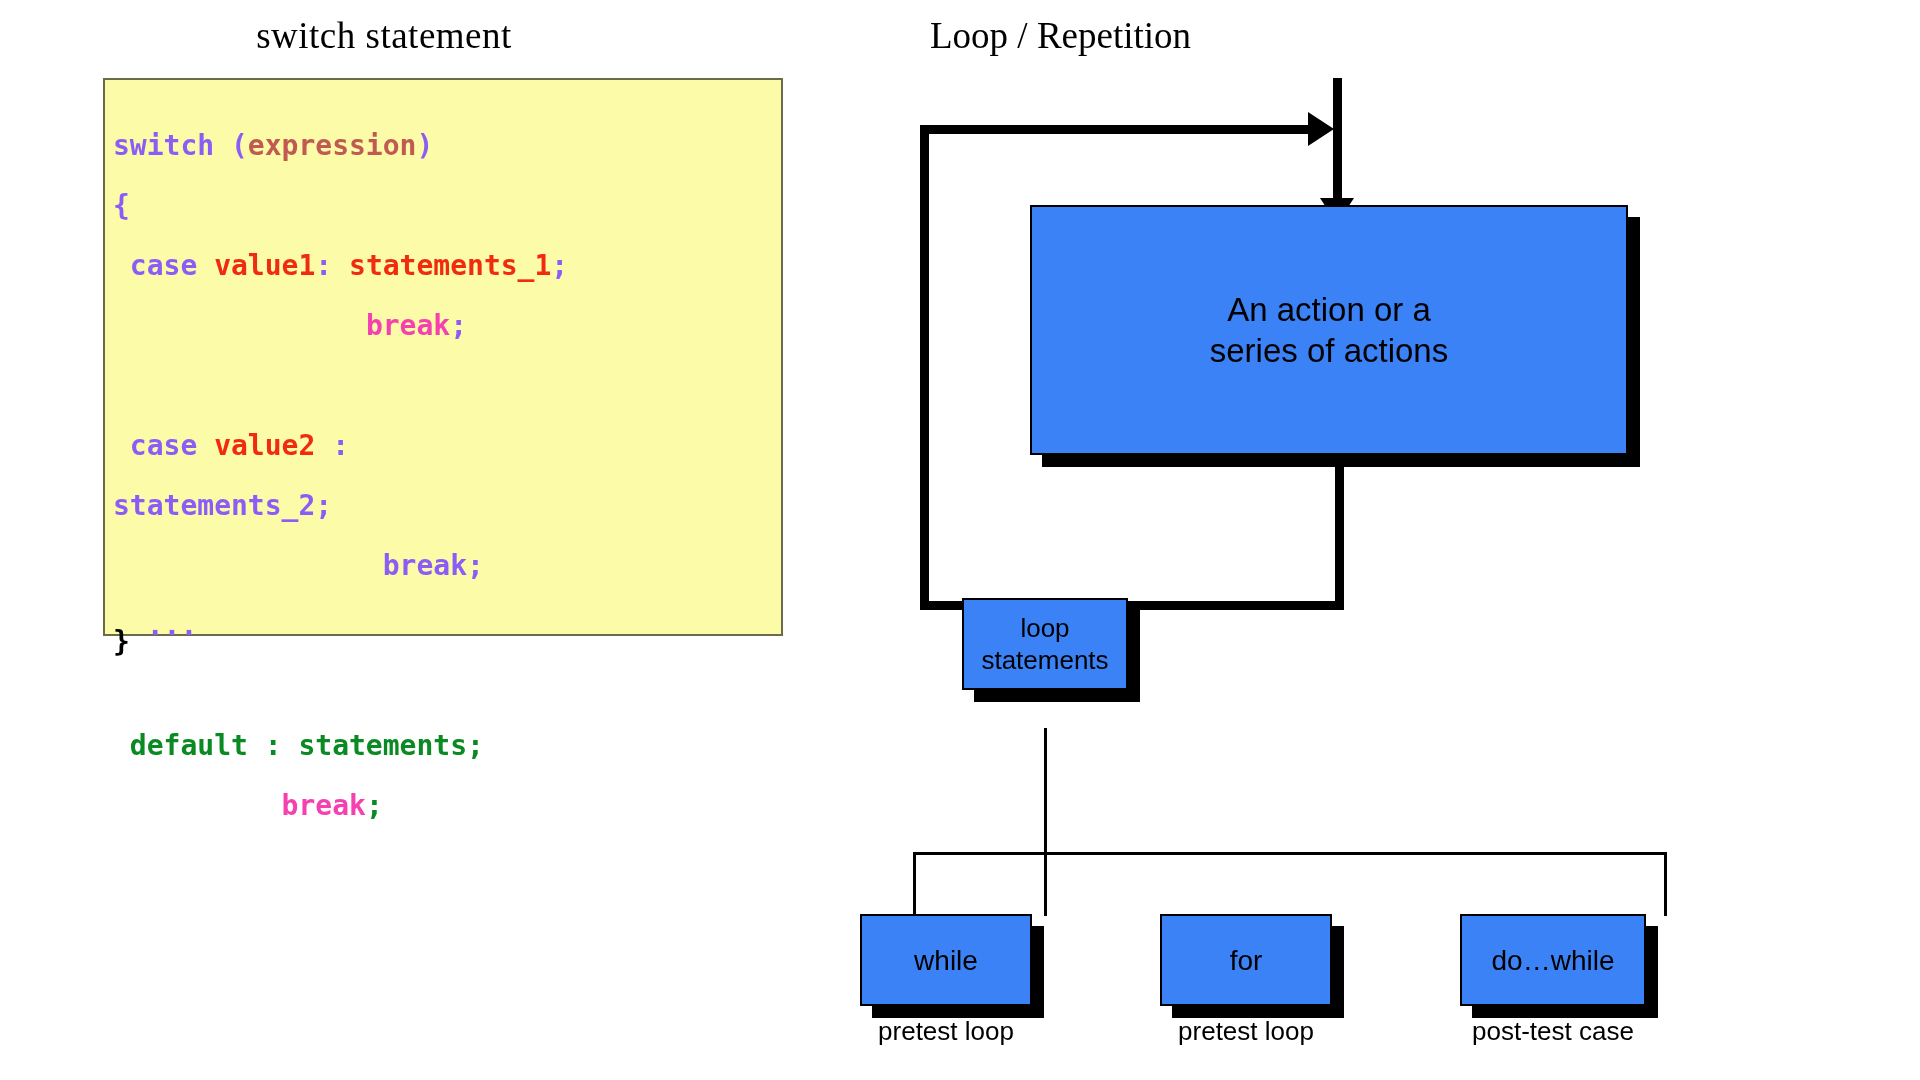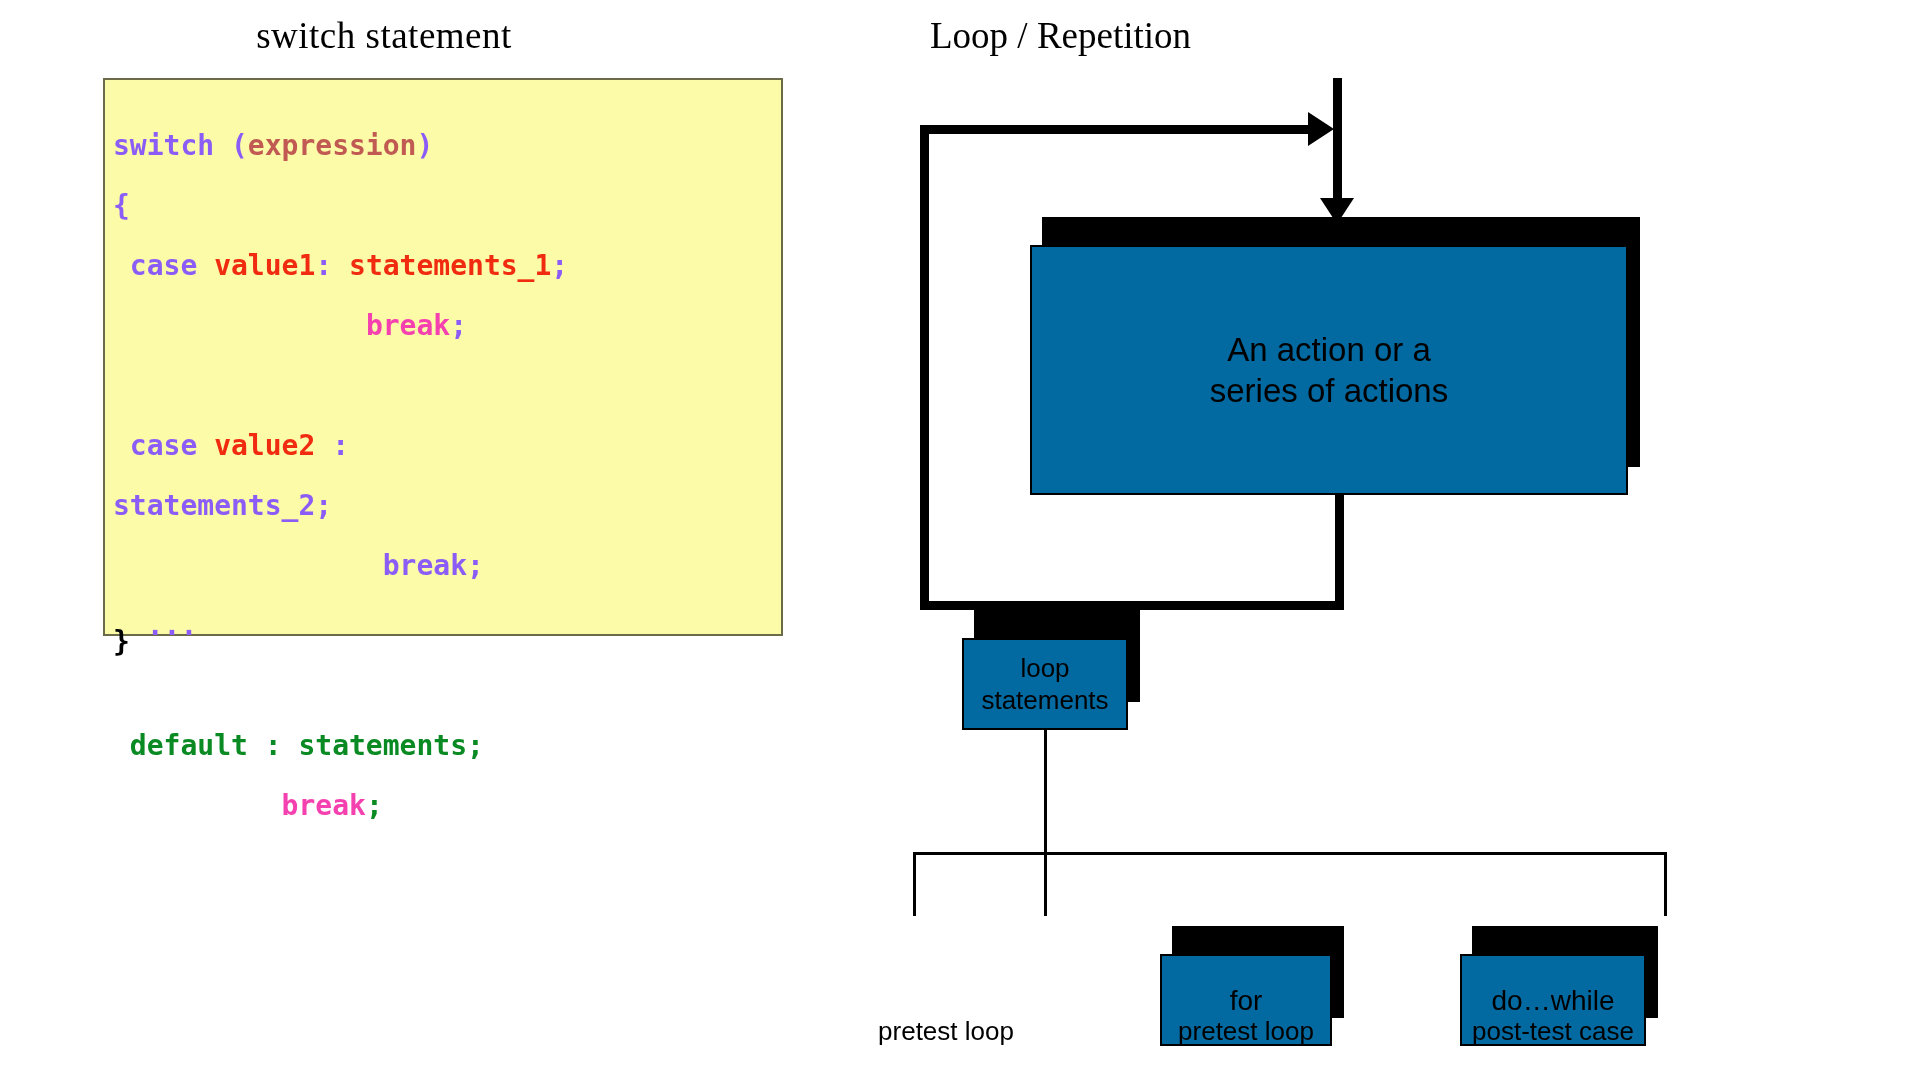--- a/index.html
+++ b/index.html
@@ -114,28 +114,27 @@
   .shadow-box .shade {
     position: absolute;
     left: 12px; top: 12px;
     width: 100%; height: 100%;
     background: #000000;
   }
   .shadow-box .face {
     position: absolute;
     left: 0; top: 0;
     width: 100%; height: 100%;
-    background: #0369a1;
+    background: #3b82f6;
     border: 2px solid #000000;
     box-sizing: border-box;
     display: flex;
     align-items: center;
     justify-content: center;
     text-align: center;
-    margin-top: 40px;
   }
   .box-label {
     font-family: "Liberation Sans", sans-serif;
     color: #000000;
     line-height: 1.25;
     white-space: pre-line;
   }
 
   
   .thin-v { position: absolute; width: 3px;  background: #000; }
@@ -192,20 +191,26 @@
 statements</span>
     </div>
   </div>
 
   <div class="thin-v" style="left:264px; top:728px; height:126px;"></div>
   <div class="thin-h" style="left:133px; top:852px; width:754px;"></div>
   <div class="thin-v" style="left:133px; top:852px; height:64px;"></div>
   <div class="thin-v" style="left:264px; top:852px; height:64px;"></div>
   <div class="thin-v" style="left:884px; top:852px; height:64px;"></div>
 
+  <div class="shadow-box" style="left:80px; top:914px; width:172px; height:92px;">
+    <div class="shade"></div>
+    <div class="face">
+      <span class="box-label" style="font-size:28px;">while</span>
+    </div>
+  </div>
   <div class="caption" style="left:36px; top:1016px; width:260px;">pretest loop</div>
 
   <div class="shadow-box" style="left:380px; top:914px; width:172px; height:92px;">
     <div class="shade"></div>
     <div class="face">
       <span class="box-label" style="font-size:28px;">for</span>
     </div>
   </div>
   <div class="caption" style="left:336px; top:1016px; width:260px;">pretest loop</div>
 

